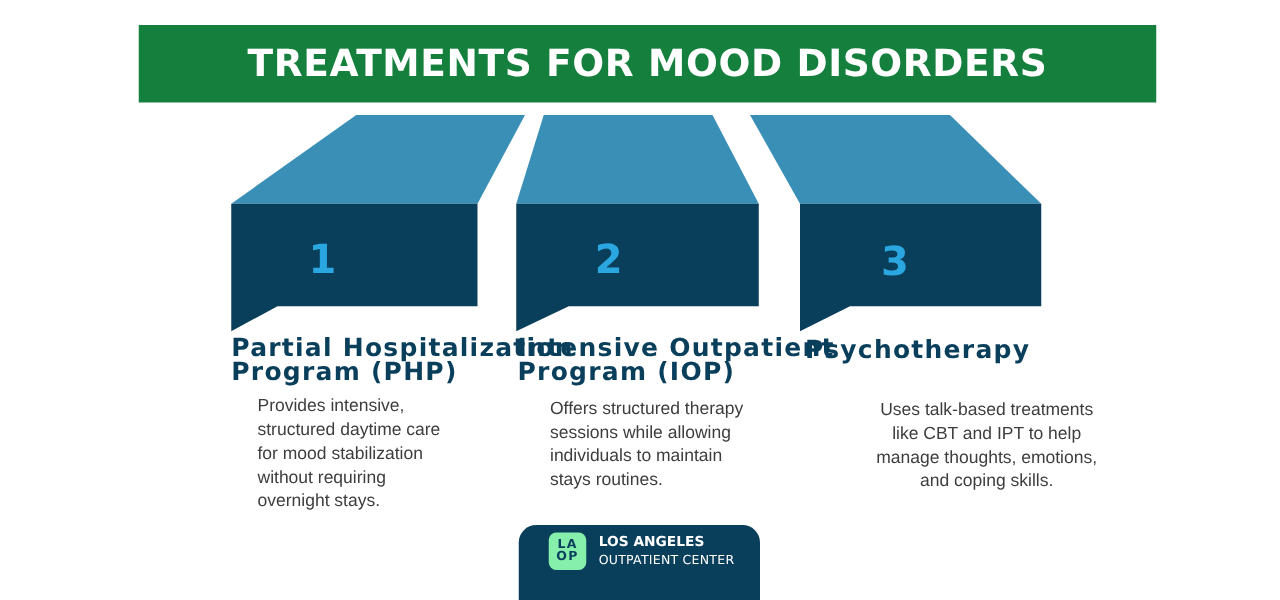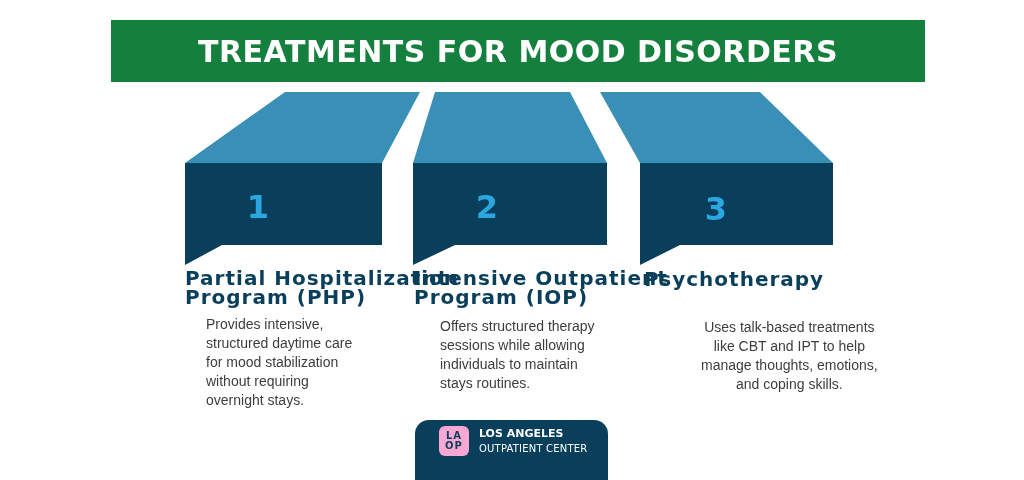--- a/index.html
+++ b/index.html
@@ -30,21 +30,21 @@
     .desc {
       position: absolute; color: #3d3d3d; font-family: "Liberation Sans", sans-serif;
       font-size: 14px; line-height: 19px; white-space: pre-line; margin-left: 21px;
     }
     .logo {
       position: absolute; left: 415px; top: 420px; width: 193px; height: 70px;
       background: #0a3f5c; border-radius: 14px 14px 0 0;
     }
     .logo-mark {
       position: absolute; left: 24px; top: 6px; width: 30px; height: 30px;
-      background: #f9a8d4; border-radius: 6px;
+      background: #86efac; border-radius: 6px;
       display: flex; flex-direction: column; align-items: center; justify-content: center;
       color: #0a3f5c; font-family: "DejaVu Sans", sans-serif; font-weight: bold;
       font-size: 10px; line-height: 10px; letter-spacing: 1px;
     }
     .logo-name {
       position: absolute; left: 64px; top: 6px; color: #ffffff;
       font-family: "DejaVu Sans", sans-serif; font-weight: bold; font-size: 11px; line-height: 16px;
     }
     .logo-sub {
       position: absolute; left: 64px; top: 23px; color: #ffffff;

